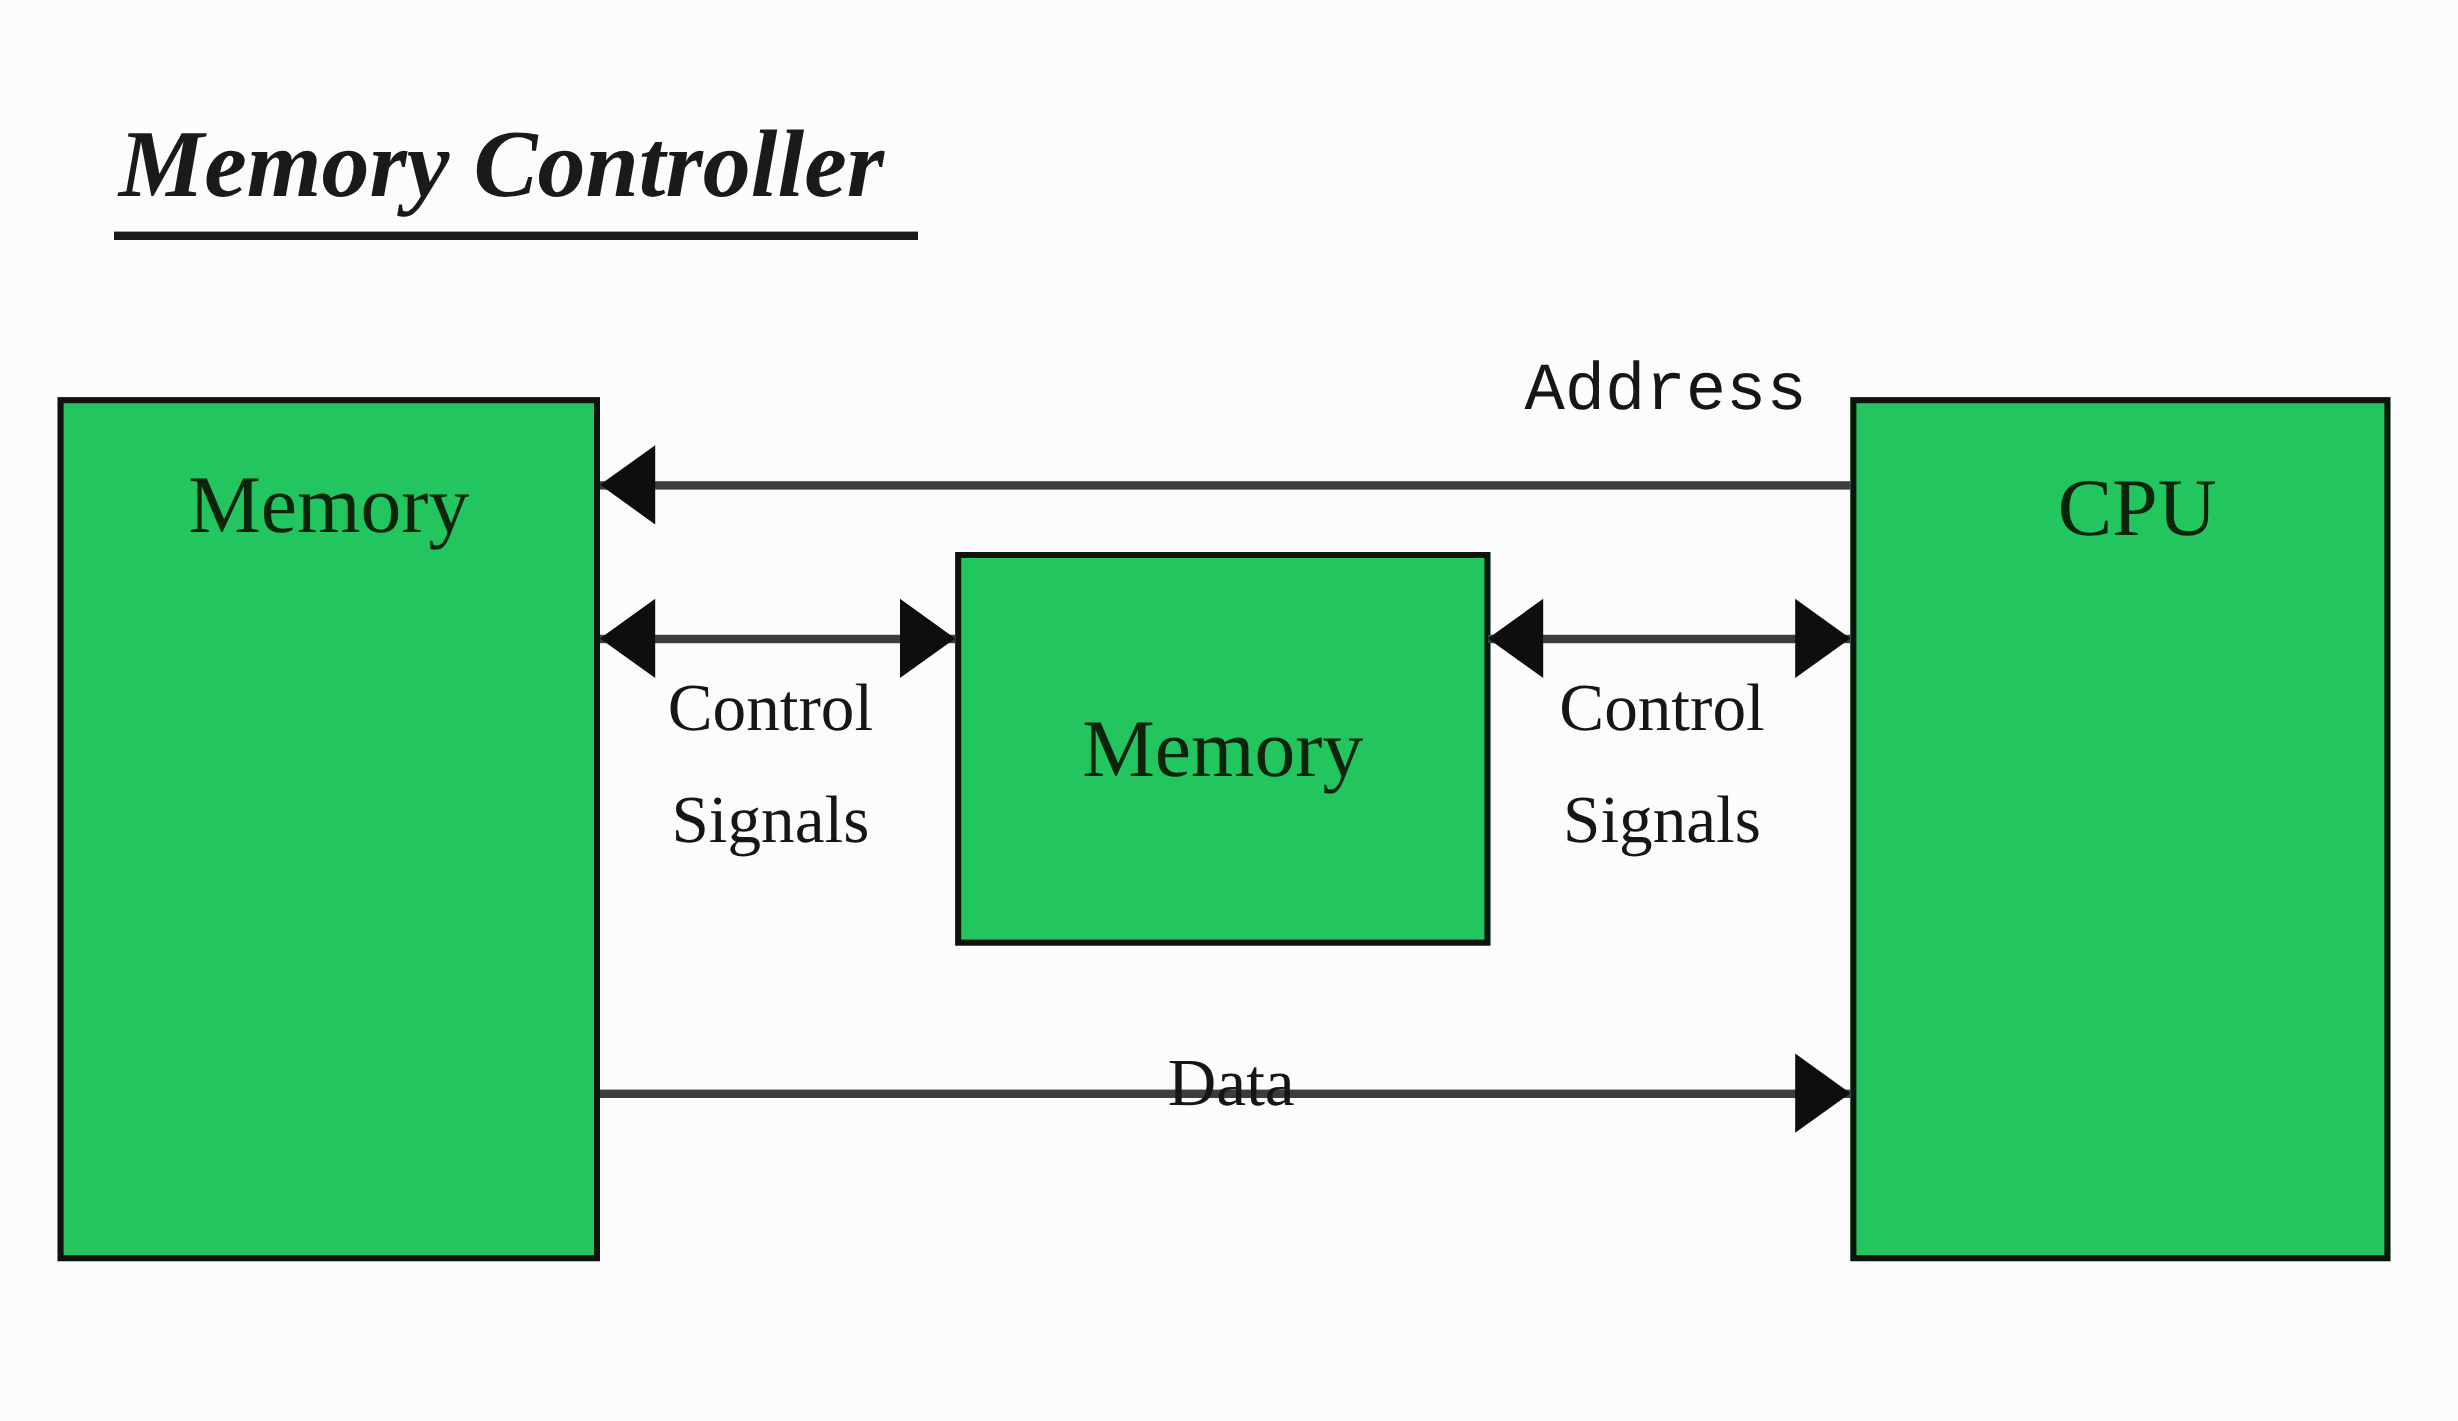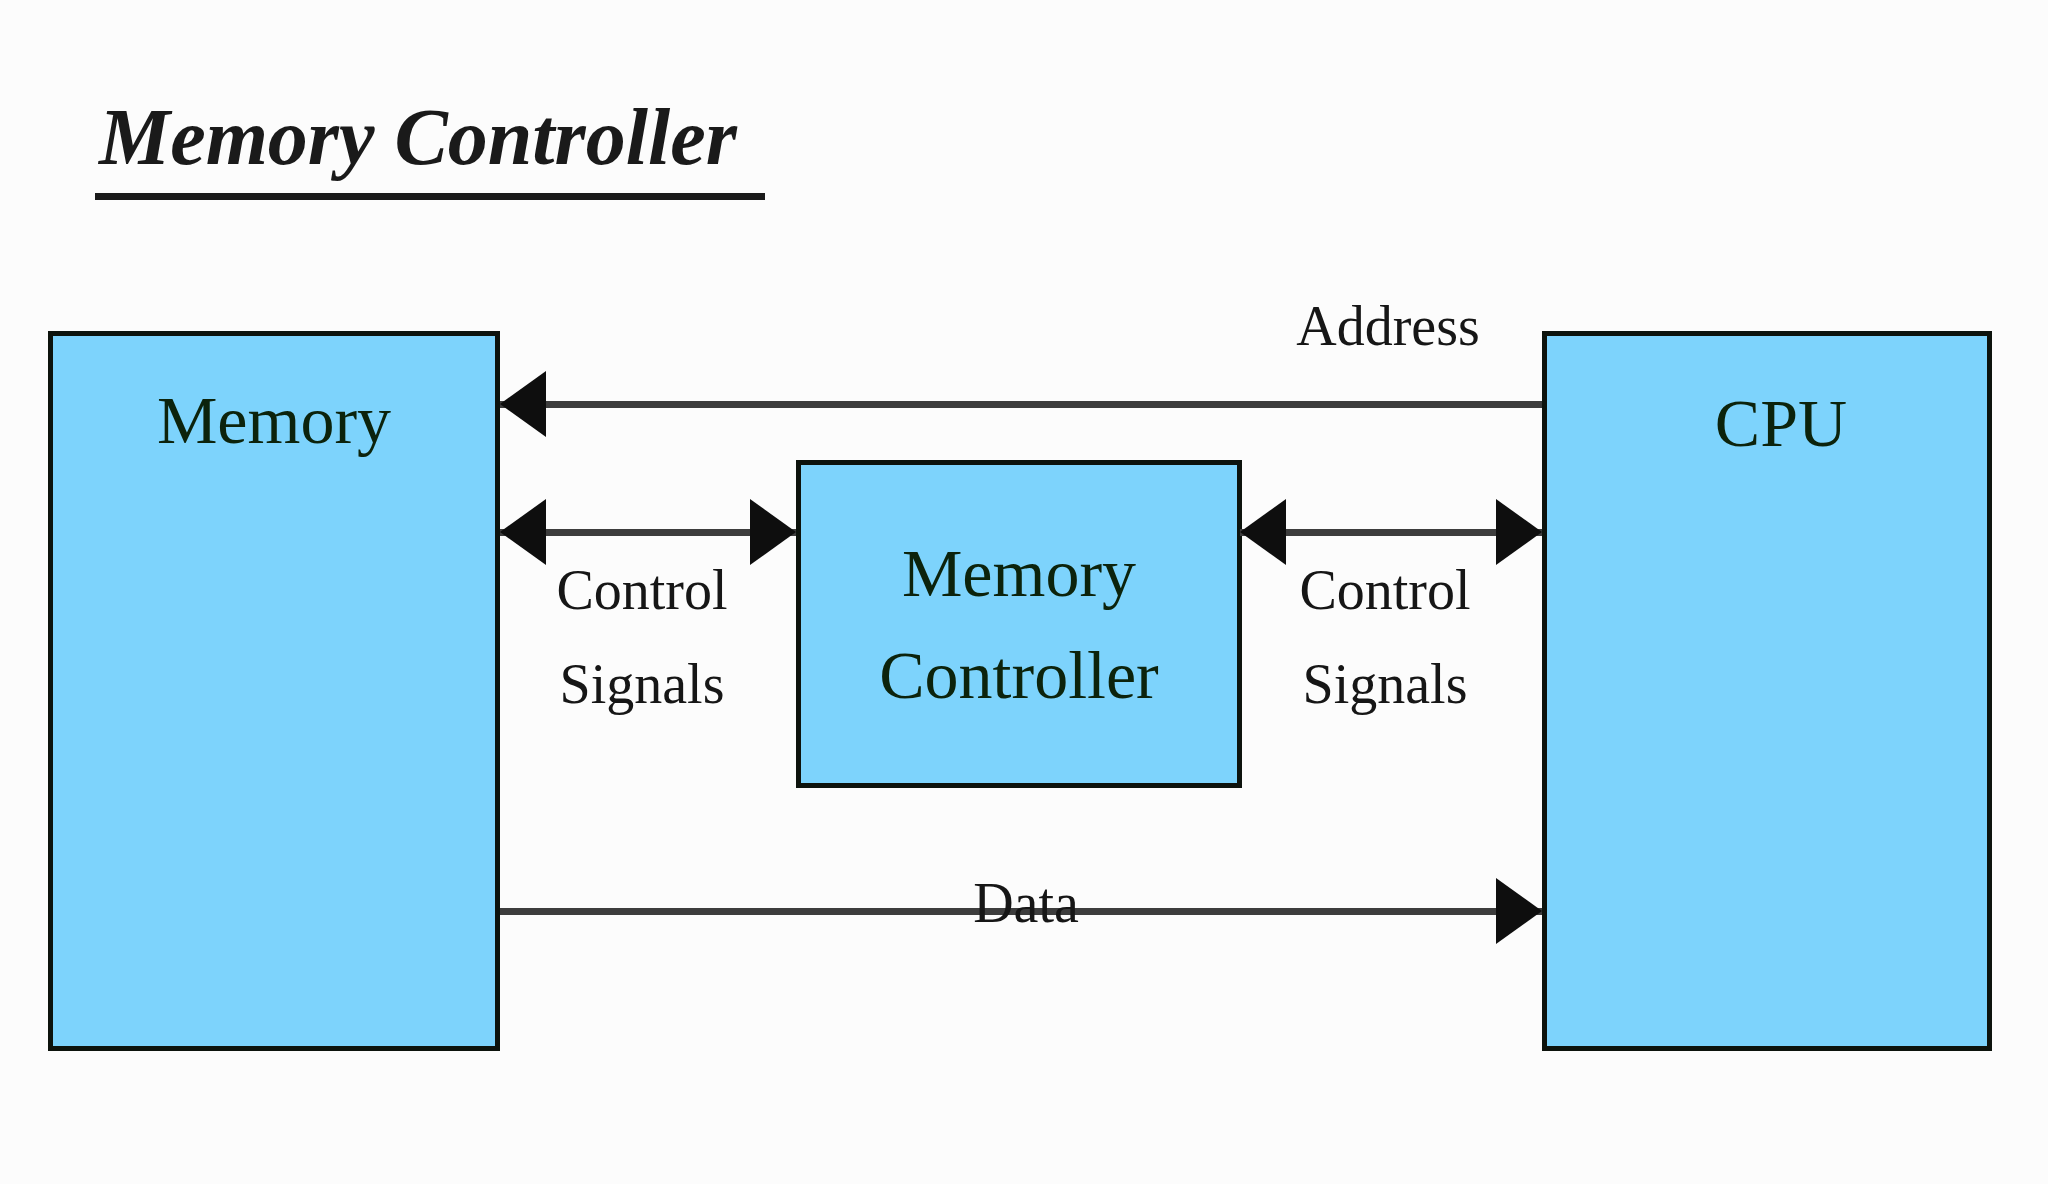--- a/index.html
+++ b/index.html
@@ -27,21 +27,21 @@
     font-weight: bold;
     color: #1a1a1a;
     border-bottom: 7px solid #1a1a1a;
     padding: 0 28px 10px 4px;
     white-space: nowrap;
     margin-left: 45px;
   }
 
   
   .node-box {
-    background: #7dd3fc;
+    background: #22c55e;
     border: 5px solid #0d130d;
     box-sizing: border-box;
     text-align: center;
     font-size: 68px;
     color: #0c230c;
   }
   .box-memory { left: 48px;   top: 331px; width: 452px; height: 720px; padding-top: 45px; }
   .box-cpu    { left: 1542px; top: 331px; width: 450px; height: 720px; padding-top: 48px; padding-left: 28px; }
   .box-mc     { left: 796px;  top: 460px; width: 446px; height: 328px;
                 display: flex; flex-direction: column; justify-content: center;
@@ -70,39 +70,38 @@
   .ah-ctl-r-right    { left: 1496px; top: 499px; }
   .ah-data           { left: 1496px; top: 878px; }
 
   
   .conn-label {
     font-size: 56px;
     color: #161616;
     text-align: center;
     white-space: nowrap;
   }
-  .label-address       { left: 1263px; top: 294px; width: 250px; }
+  .label-address       { left: 1263px; top: 294px; width: 250px; font-family: Liberation Mono, monospace; }
   .label-control-left  { left: 517px;  top: 543px; width: 250px; line-height: 1.68; }
   .label-control-right { left: 1260px; top: 543px; width: 250px; line-height: 1.68; }
   .label-data          { left: 901px;  top: 871px; width: 250px; }
 </style>
 </head>
 <body>
 
 <div id="stage">
 
   <div class="abs diagram-title">Memory Controller</div>
 
   <div class="abs node-box box-memory">
     <span>Memory</span>
   </div>
 
   <div class="abs node-box box-mc">
     <span>Memory</span>
-    <span>Controller</span>
   </div>
 
   <div class="abs node-box box-cpu">
     <span>CPU</span>
   </div>
 
   <div class="abs h-line line-address"></div>
   <div class="abs arrow arrow-left ah-address"></div>
   <div class="abs conn-label label-address">Address</div>
 

